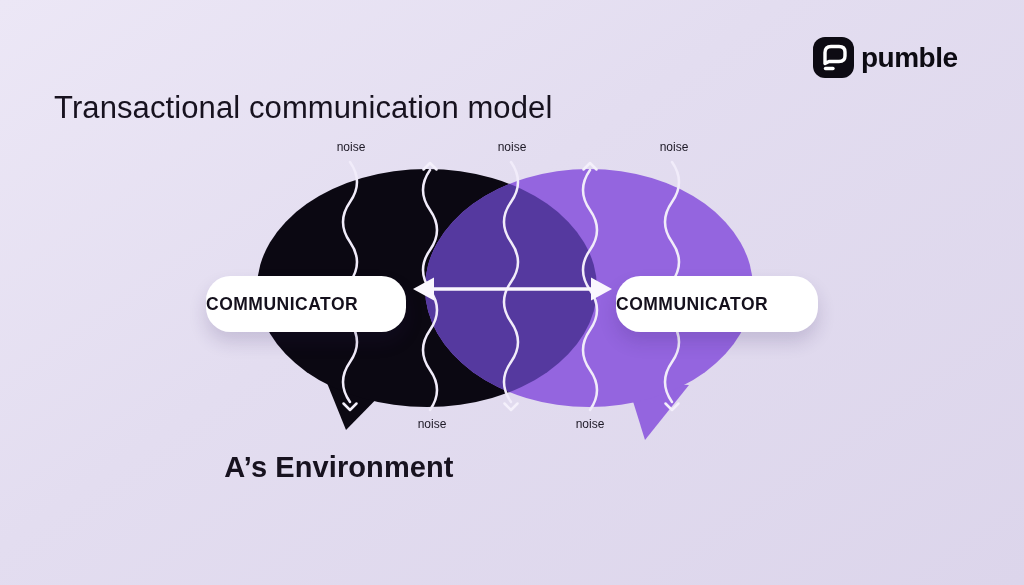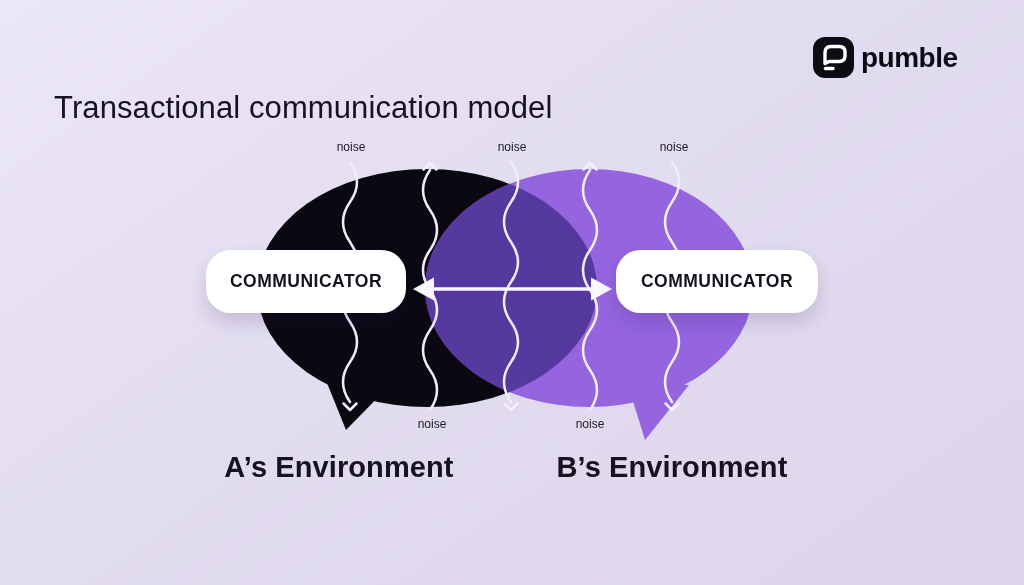--- a/index.html
+++ b/index.html
@@ -64,28 +64,28 @@
     stroke-width: 2.5px;
     stroke-linecap: round;
     stroke-linejoin: round;
   }
   .arrow-group line { stroke: #FAF7FE; stroke-width: 3.5px; }
   .arrow-group path { fill: #FAF7FE; }
 
   
   .pill {
     position: absolute;
-    top: 250px;
-    height: 63px;
+    top: 276px;
+    height: 56px;
     border-radius: 24.5px;
     background: #FFFFFF;
     box-shadow: 0 10px 18px rgba(43,25,84,0.16);
     display: flex;
     align-items: center;
-    justify-content: center;
+    justify-content: flex-start;
   }
   .pill span {
     font-size: 17.5px;
     font-weight: 700;
     letter-spacing: 0.5px;
     color: #14101C;
   }
   .pill-left  { left: 206px; width: 200px; }
   .pill-right { left: 616px; width: 202px; }
 
@@ -174,15 +174,14 @@
     <span>COMMUNICATOR</span>
   </div>
 
   <span class="noise-label" style="left:351px; top:140px;">noise</span>
   <span class="noise-label" style="left:512px; top:140px;">noise</span>
   <span class="noise-label" style="left:674px; top:140px;">noise</span>
   <span class="noise-label" style="left:432px; top:417px;">noise</span>
   <span class="noise-label" style="left:590px; top:417px;">noise</span>
 
   <span class="env-label" style="left:339px;">A’s Environment</span>
-  <span class="env-label" style="left:672px;">B’s Environment</span>
 
 </div>
 
 </body></html>

